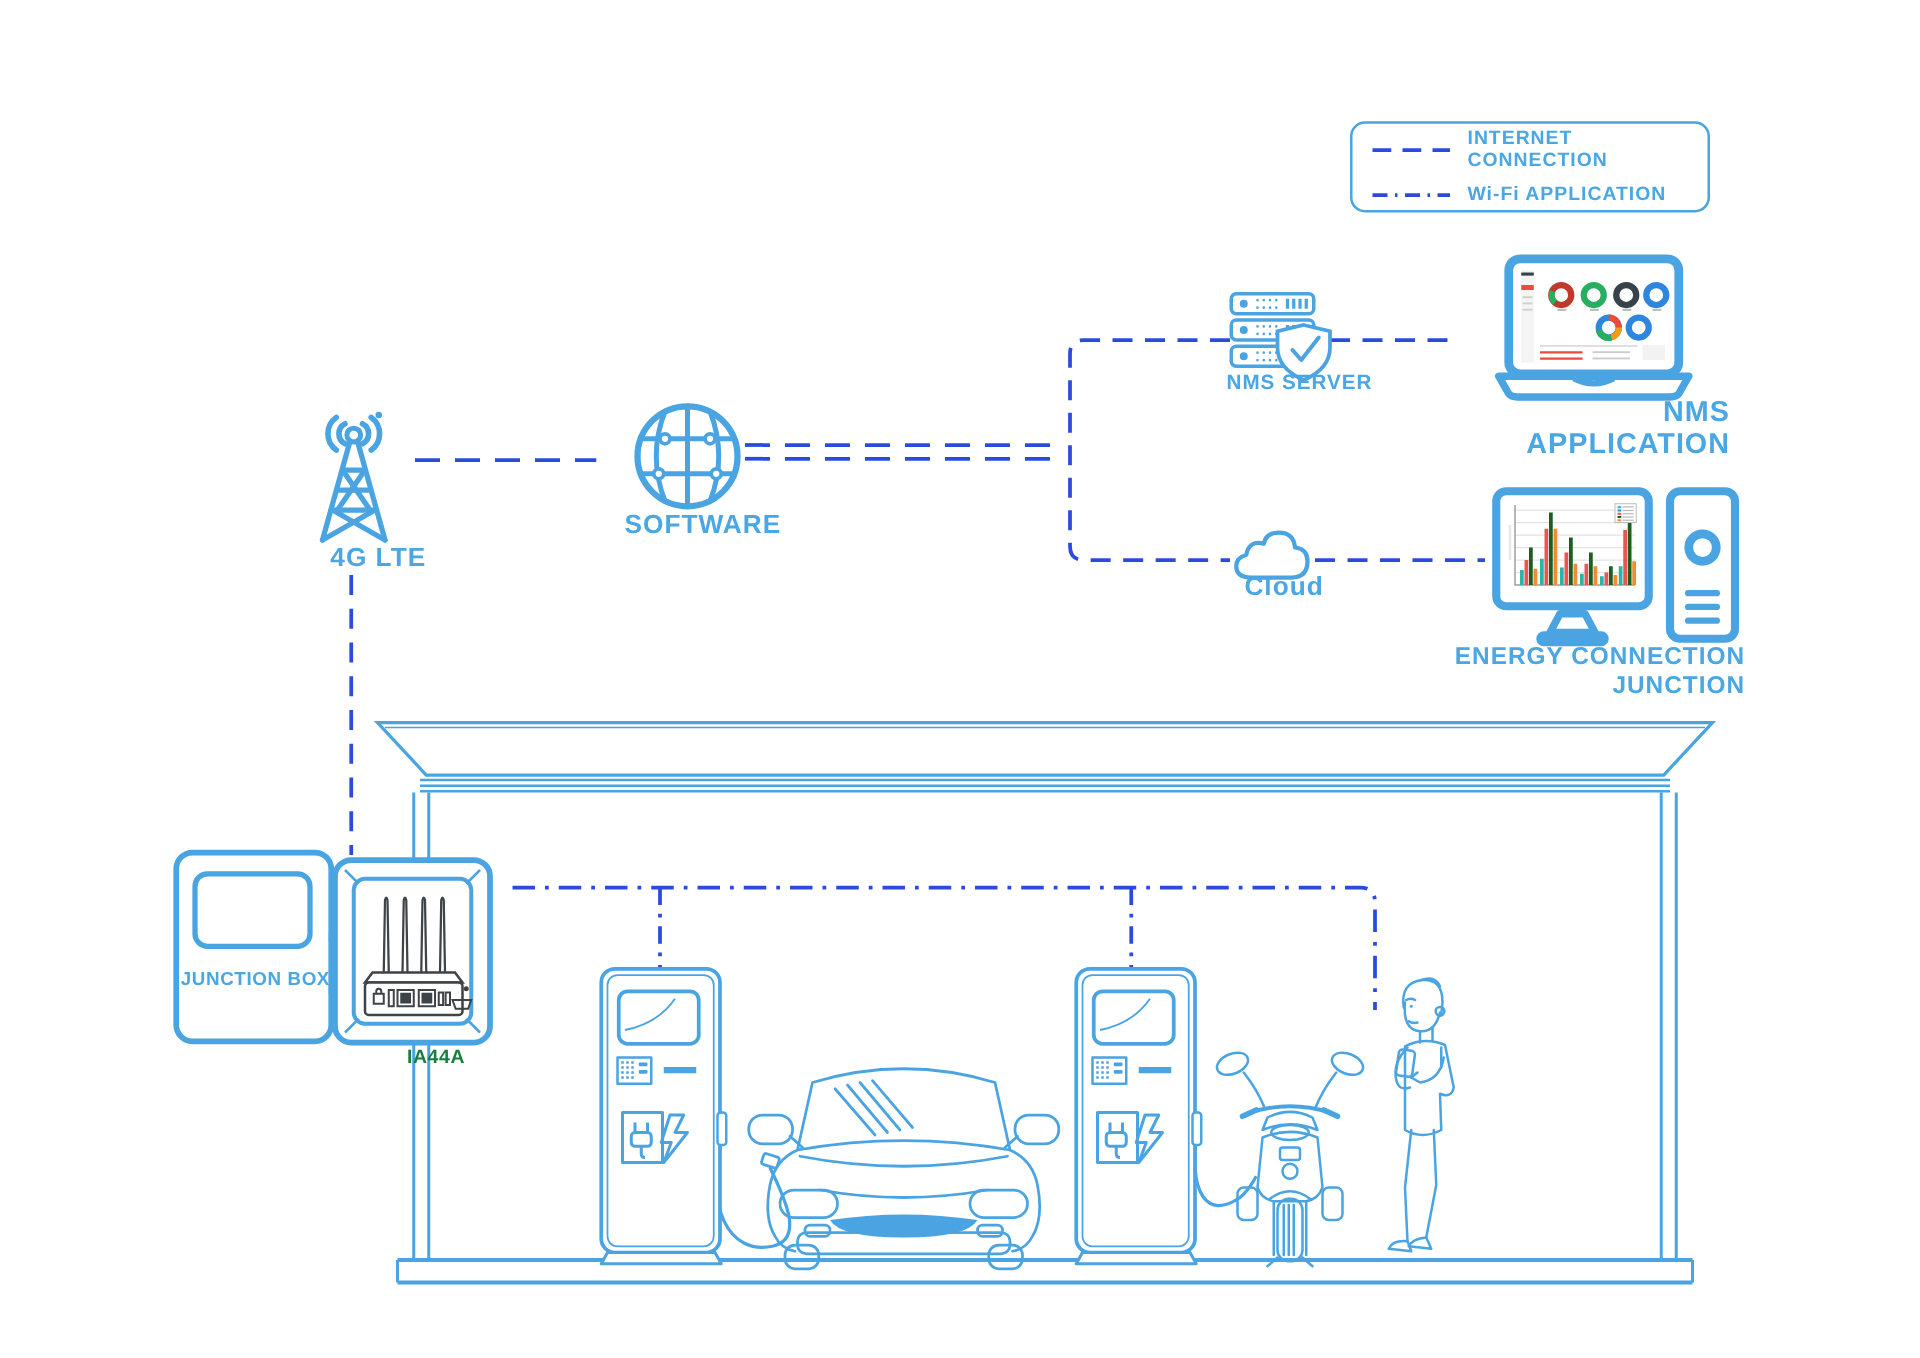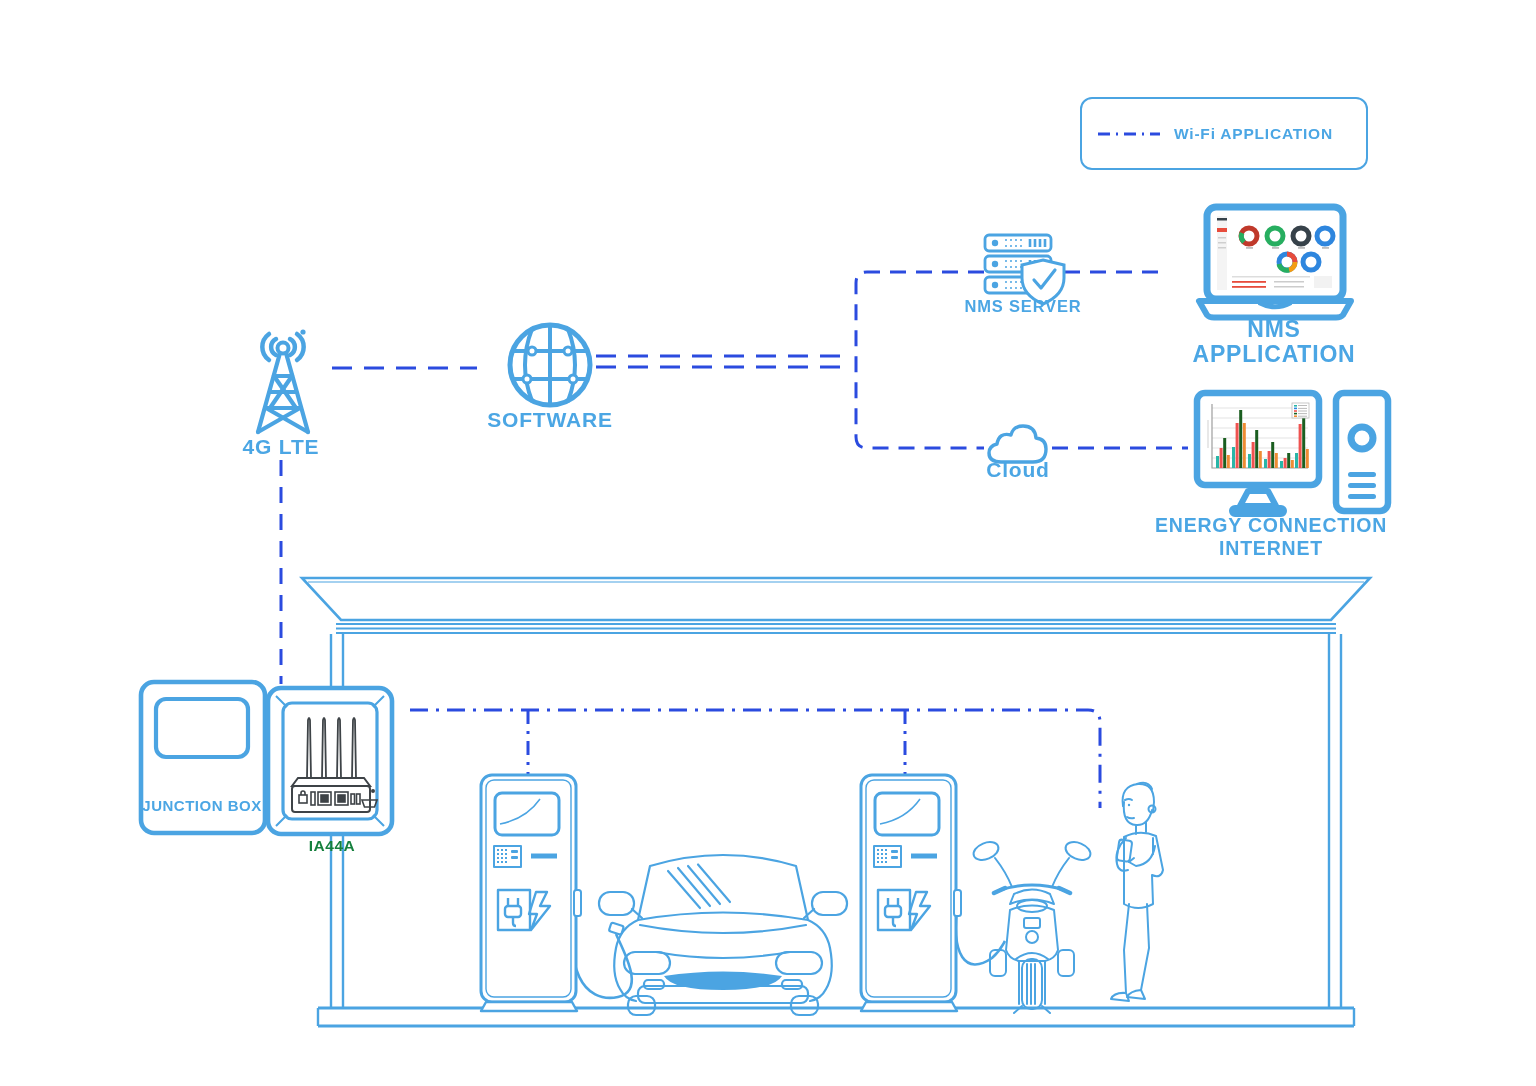--- a/index.html
+++ b/index.html
@@ -6,21 +6,21 @@
     --icon-blue:#4BA4E2;
     --line-blue:#2B4BDF;
     --text-blue:#4BA6E4;
     --router-dark:#3E4347;
   }
   html,body{margin:0;padding:0;background:#fff;}
   .canvas{position:relative;width:1536px;height:1086px;background:#ffffff;overflow:hidden;
           font-family:"Liberation Sans",sans-serif;}
   .abs{position:absolute;}
   svg{display:block;overflow:visible;}
-  .label{position:absolute;color:var(--text-blue);font-weight:600;text-align:center;
+  .label{position:absolute;color:var(--text-blue);font-weight:600;text-align:right;
          letter-spacing:0.8px;line-height:1.1;}
   .label.dark{color:#15803d;letter-spacing:0.5px;}
   .legend-box{position:absolute;left:1080px;top:97px;width:288px;height:73px;
       border:2.5px solid var(--icon-blue);border-radius:12px;display:flex;
       flex-direction:column;justify-content:center;gap:9px;padding-left:16px;box-sizing:border-box;}
   .legend-row{display:flex;align-items:center;gap:14px;}
   .legend-row span{color:var(--text-blue);font-size:15.5px;font-weight:600;letter-spacing:0.8px;}
   .ico{color:var(--icon-blue);}
   .lin{color:var(--line-blue);}
   .dk{color:var(--router-dark);}
@@ -39,20 +39,26 @@
       <path d="M1064,272 H1168" stroke-dasharray="16 10"></path>
       <path d="M1052,448 H1188" stroke-dasharray="16 10"></path>
       <path d="M281,460 V684" stroke-dasharray="16 11"></path>
       <path d="M410,710 H1088 Q1100,710 1100,722 V808" stroke-dasharray="18 8 3 8"></path>
       <path d="M528,710 V780" stroke-dasharray="14 7 3 7"></path>
       <path d="M905,710 V780" stroke-dasharray="14 7 3 7"></path>
     </g>
   </svg>
 
   <div class="legend-box">
+    <div class="legend-row">
+      <svg width="62" height="6" viewBox="0 0 62 6" class="lin">
+        <path d="M0,3 H62" stroke="currentColor" stroke-width="3" stroke-dasharray="15 9"></path>
+      </svg>
+      <span>INTERNET CONNECTION</span>
+    </div>
     <div class="legend-row">
       <svg width="62" height="6" viewBox="0 0 62 6" class="lin">
         <path d="M0,3 H62" stroke="currentColor" stroke-width="3" stroke-dasharray="12 6 2 6"></path>
       </svg>
       <span>Wi-Fi APPLICATION</span>
     </div>
   </div>
 
   <svg class="abs ico" style="left:243px;top:326px" width="80" height="112" viewBox="0 0 80 112">
     <g stroke="currentColor" fill="none" stroke-linecap="round" stroke-linejoin="round">
@@ -220,21 +226,21 @@
     <rect x="38" y="118" width="52" height="6" rx="3" fill="#fff" stroke="currentColor" stroke-width="6"></rect>
     <g>
       <rect x="142" y="3" width="52" height="118" rx="8" fill="#fff" stroke="currentColor" stroke-width="6.5"></rect>
       <circle cx="168" cy="48" r="11" fill="none" stroke="currentColor" stroke-width="7"></circle>
       <rect x="154" y="82" width="28" height="5" rx="2.5" fill="currentColor"></rect>
       <rect x="154" y="93" width="28" height="5" rx="2.5" fill="currentColor"></rect>
       <rect x="154" y="104" width="28" height="5" rx="2.5" fill="currentColor"></rect>
     </g>
   </svg>
   <div class="label" style="left:1146px;top:515px;width:250px;font-size:19.5px">ENERGY CONNECTION</div>
-  <div class="label" style="left:1146px;top:538px;width:250px;font-size:19.5px">INTERNET</div>
+  <div class="label" style="left:1146px;top:538px;width:250px;font-size:19.5px">JUNCTION</div>
 
   <svg class="abs ico" style="left:0;top:0" width="1536" height="1086" viewBox="0 0 1536 1086">
     <g stroke="currentColor" fill="none">
       <path d="M302,578 H1370 L1331,620 H341 Z" stroke-width="2.6"></path>
       <path d="M308,582 H1364" stroke-width="1.2"></path>
       <path d="M336,624 H1336 M336,628.5 H1336 M336,633 H1336" stroke-width="2"></path>
       <path d="M331,634 V1008 M343,634 V1008" stroke-width="2.4"></path>
       <path d="M1329,634 V1008 M1341,634 V1008" stroke-width="2.4"></path>
       <path d="M318,1008 H1354 M318,1026 H1354" stroke-width="3.2"></path>
       <path d="M318,1008 V1026 M1354,1008 V1026" stroke-width="2.4"></path>
@@ -272,21 +278,21 @@
         <rect x="183" y="117" width="7" height="7" fill="#3E4347"></rect>
         <rect x="197" y="114" width="13" height="13"></rect>
         <rect x="200" y="117" width="7" height="7" fill="#3E4347"></rect>
         <rect x="213" y="116" width="3.5" height="10"></rect>
         <rect x="218.5" y="116" width="3.5" height="10"></rect>
         <path d="M224,122 h15 l-2.5,7 h-10 Z"></path>
       </g>
       <circle cx="235" cy="113" r="2" fill="#3E4347" stroke="none"></circle>
     </g>
   </svg>
-  <div class="label" style="left:140px;top:798px;width:124px;font-size:15px;letter-spacing:0.5px">JUNCTION BOX</div>
+  <div class="label" style="left:140px;top:776px;width:124px;font-size:15px;letter-spacing:0.5px">JUNCTION BOX</div>
   <div class="label dark" style="left:292px;top:837px;width:80px;font-size:15.5px">IA44A</div>
 
   <svg class="abs ico" style="left:478px;top:772px" width="104" height="242" viewBox="0 0 104 242">
     <g stroke="currentColor" fill="none" stroke-linejoin="round">
       <rect x="3" y="3" width="95" height="227" rx="11" stroke-width="3" fill="#fff"></rect>
       <rect x="8" y="8" width="85" height="217" rx="8" stroke-width="1.4"></rect>
       <rect x="17" y="21" width="64" height="42" rx="7" stroke-width="3"></rect>
       <path d="M22,52 Q48,47 62,27" stroke-width="1.5"></path>
       <rect x="16" y="74" width="27" height="21" stroke-width="2"></rect>
       <g fill="currentColor" stroke="none">

